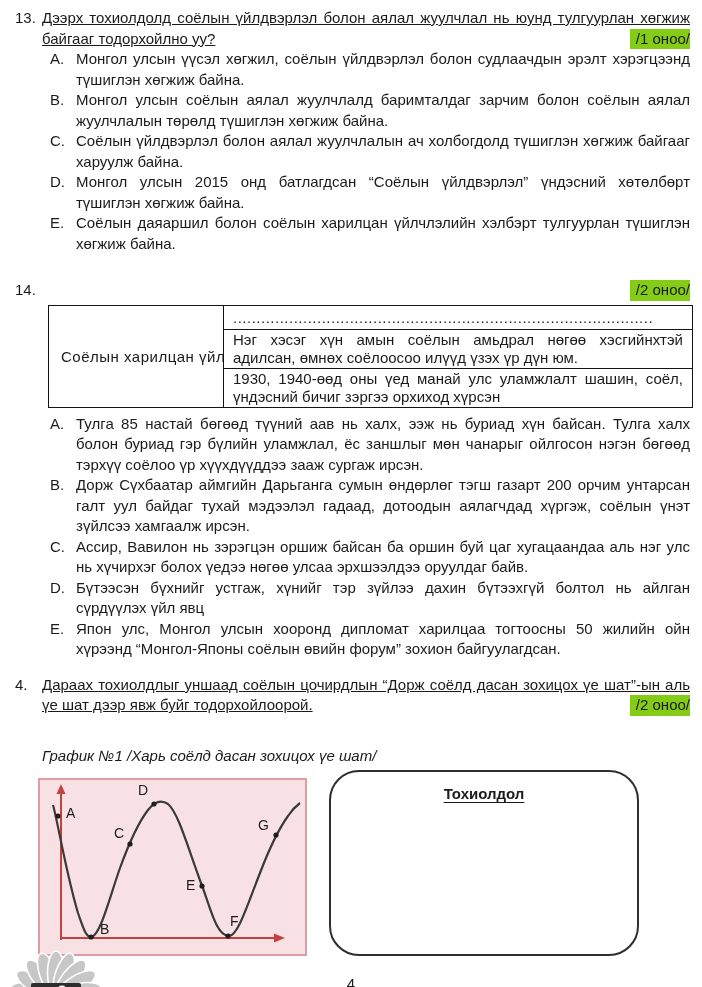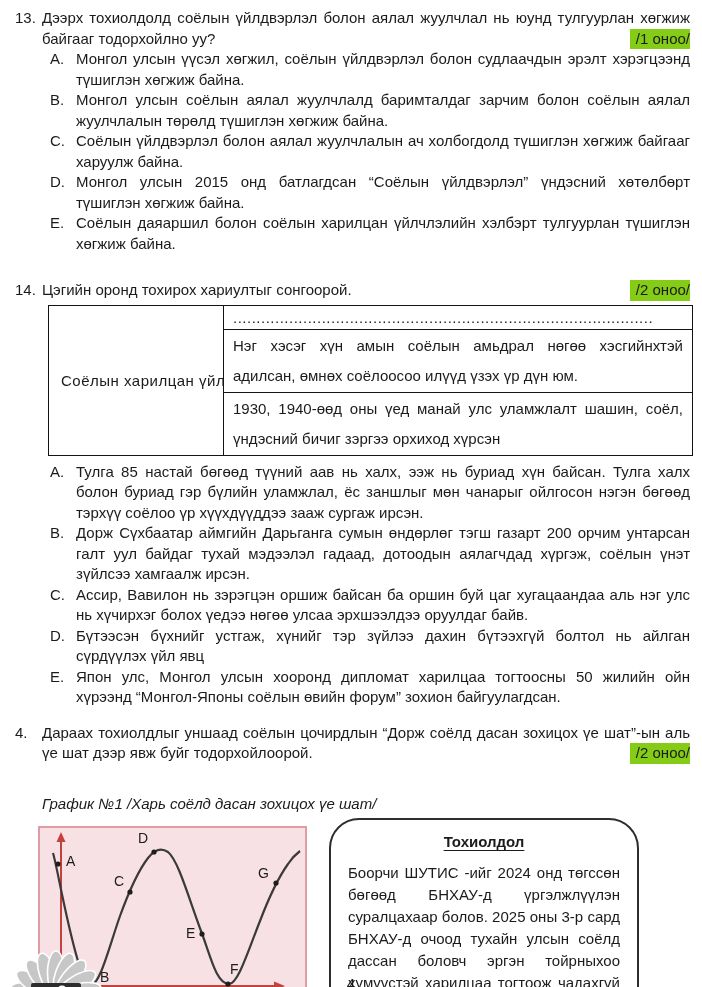--- a/index.html
+++ b/index.html
@@ -8,36 +8,36 @@
     width:702px;height:987px;
     background:#ffffff;
     overflow:hidden;
     font-family:"Liberation Sans","DejaVu Sans",sans-serif;
     font-size:15px;line-height:20.5px;color:#1b1b1b;
   }
   .inner{padding:8px 12px 16px 15px;}
   .q{position:relative;}
   .q-head{display:flex;}
   .q-num{flex:none;width:27px;}
-  .q-body{flex:1;text-align:justify;position:relative;}
+  .q-body{flex:1;text-align:justify;position:relative;text-decoration:underline;}
   .score{position:absolute;right:0;background:#84cc16;padding-left:6px;}
   .score.l2{top:20.5px;}
   .score.l1{top:0;}
   .opts{margin-left:35px;}
   .opt{display:flex;}
   .opt-label{flex:none;width:26px;}
   .opt-body{flex:1;text-align:justify;}
   #q14{margin-top:26px;}
   #q15{margin-top:15px;}
   .instruction{margin-left:27px;text-align:justify;}
   .u{text-decoration:underline;text-underline-offset:3px;}
   table.tbl{border-collapse:collapse;margin:4px 0 6px 33px;width:645px;table-layout:fixed;}
   table.tbl td{border:1.6px solid #141414;vertical-align:middle;}
   td.hdr{width:150px;text-align:center;padding:2px 12px;}
-  td.cell{padding:1px 9px;text-align:justify;line-height:30px;}
+  td.cell{padding:1px 9px;text-align:justify;line-height:18px;}
   tr.dotsrow td{height:21px;line-height:19px;white-space:nowrap;overflow:hidden;letter-spacing:0.5px;}
   .q14opts{margin-top:4px;}
   .graph-label{font-style:italic;margin:30px 0 4px 27px;}
   .graph-row{display:flex;align-items:flex-start;margin-left:23px;}
   .graph-svg{display:block;margin-top:8px;}
   .case-box{
     box-sizing:border-box;width:310px;min-height:186px;
     margin-left:22px;
     border:2.5px solid #2e2e2e;border-radius:30px;
     padding:12px 17px 12px;
@@ -82,21 +82,20 @@
           <span class="opt-label">E.</span>
           <div class="opt-body">Соёлын даяаршил болон соёлын харилцан үйлчлэлийн хэлбэрт тулгуурлан түшиглэн хөгжиж байна.</div>
         </div>
       </div>
     </section>
 
     <section class="q" id="q14">
       <div class="q-head">
         <span class="q-num">14.</span>
         <div class="q-body">
-          <span>Цэгийн оронд тохирох хариултыг сонгоорой.</span>
           <span class="score l1">/2 оноо/</span>
         </div>
       </div>
       <table class="tbl">
         <tbody>
             <tr class="dotsrow">
           <td class="hdr" rowspan="3">Соёлын харилцан үйлчлэлийн хэлбэрүүд</td>
           <td class="cell">..........................................................................................</td>
         </tr>
         <tr>
@@ -170,21 +169,20 @@
             <text x="76" y="60">C</text>
             <text x="100" y="17">D</text>
             <text x="148" y="112">E</text>
             <text x="192" y="148">F</text>
             <text x="220" y="52">G</text>
           </g>
         </svg>
 
         <div class="case-box">
           <div class="case-title">Тохиолдол</div>
-          <div class="case-text">Боорчи ШУТИС -ийг 2024 онд төгссөн бөгөөд БНХАУ-д үргэлжлүүлэн суралцахаар болов.  2025 оны 3-р сард БНХАУ-д очоод тухайн улсын соёлд дассан боловч эргэн тойрныхоо хүмүүстэй харилцаа тогтоож чадахгүй байсан.</div>
         </div>
       </div>
 
     </section>
 
   </div>
 
   <svg class="logo" width="96" height="56" viewBox="0 0 96 56" xmlns="http://www.w3.org/2000/svg">
     <g fill="#c7c7c7" stroke="#ffffff" stroke-width="1.6">
       <ellipse cx="48" cy="30" rx="8.5" ry="22" transform="rotate(-78 48 54)"></ellipse>

